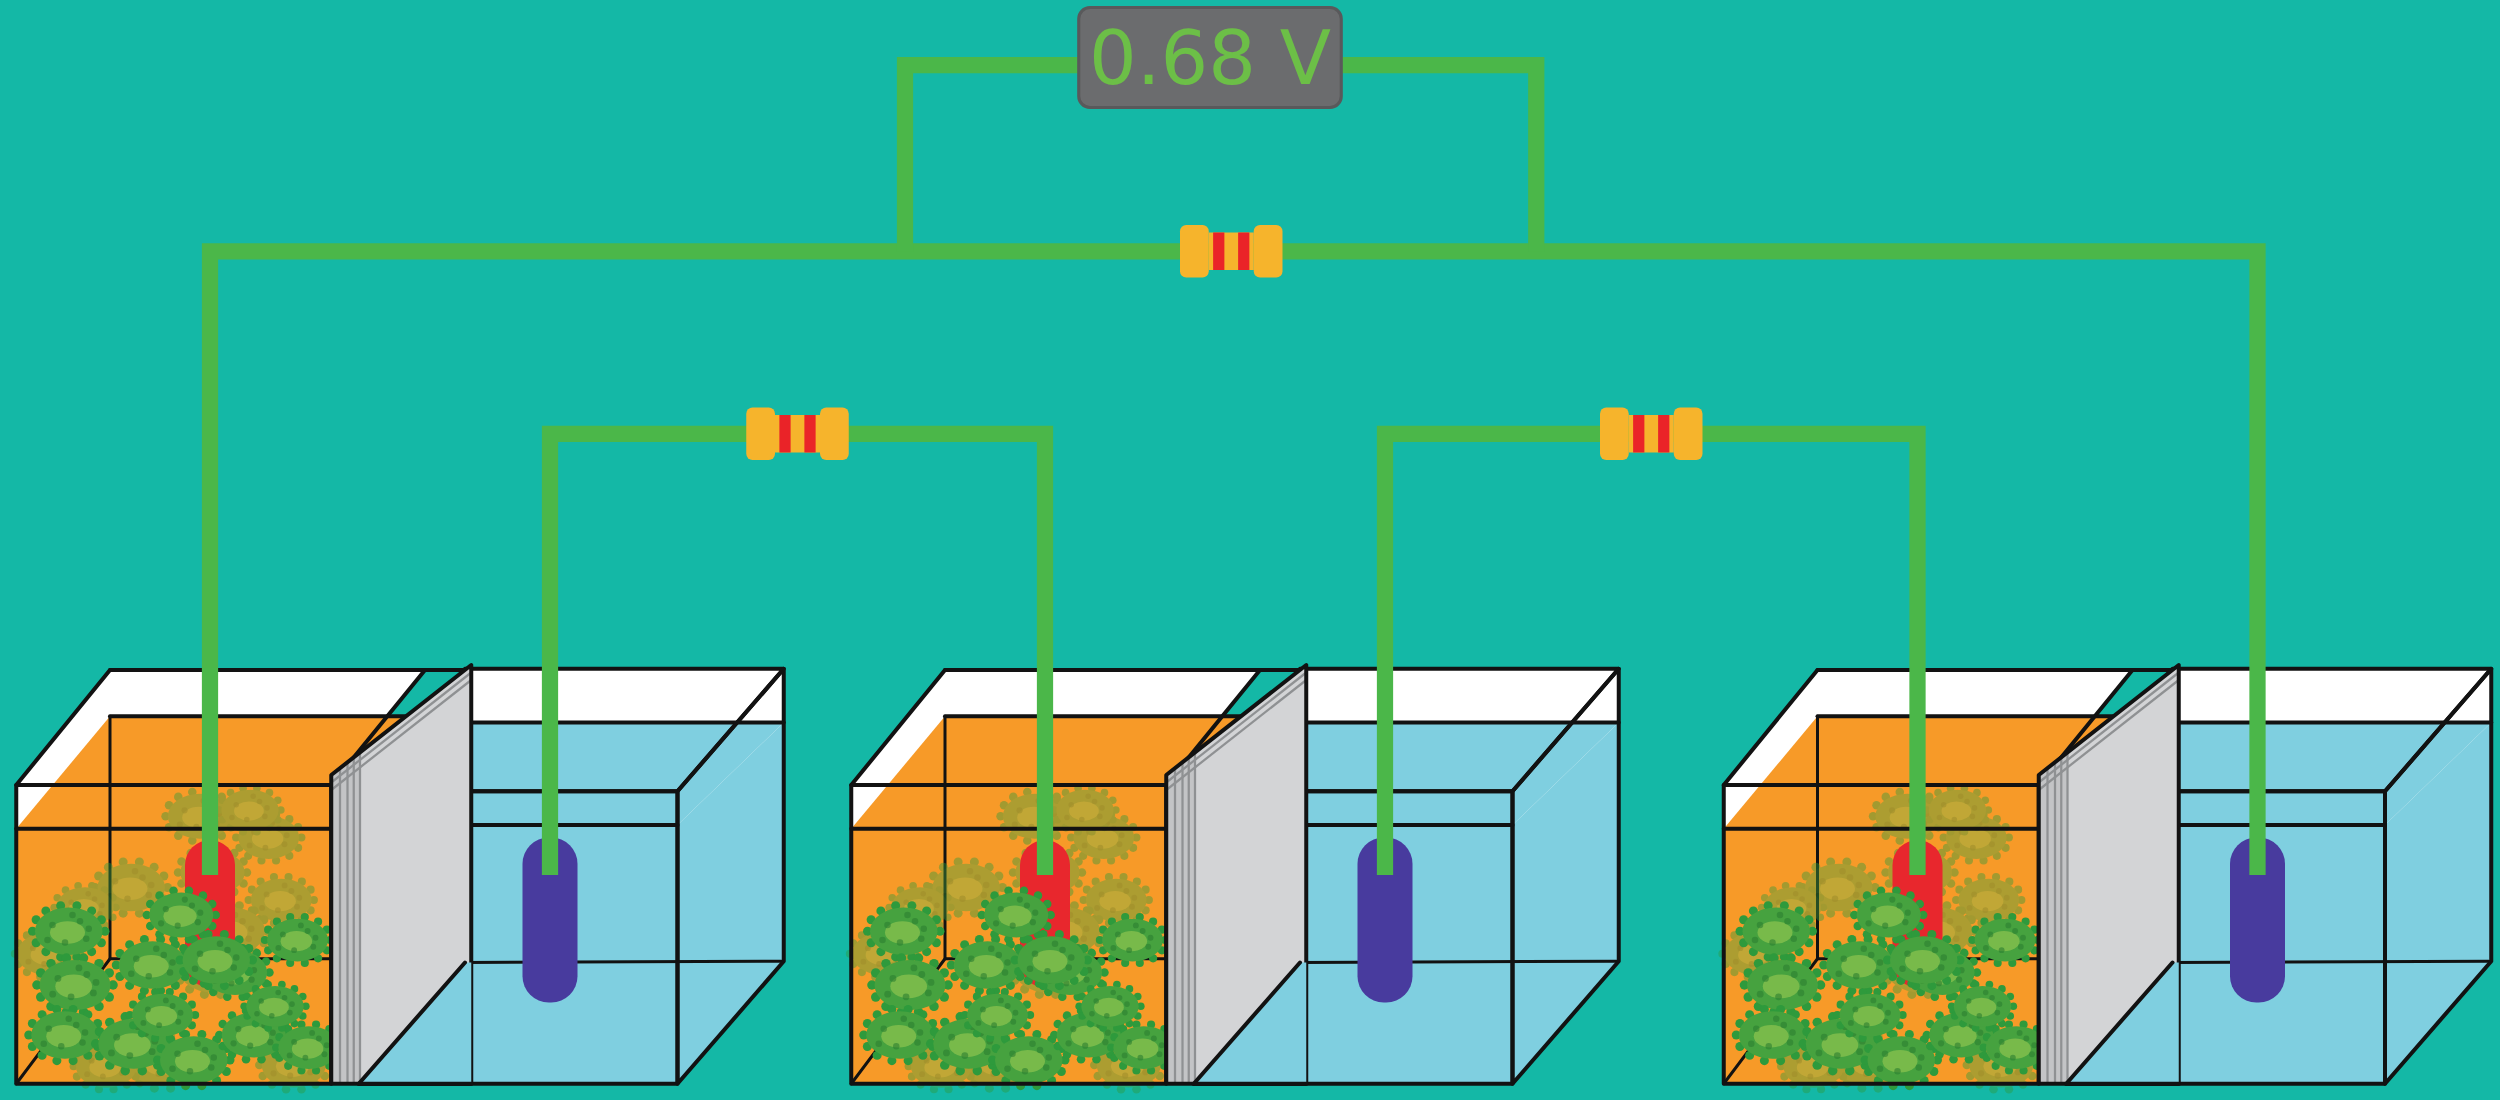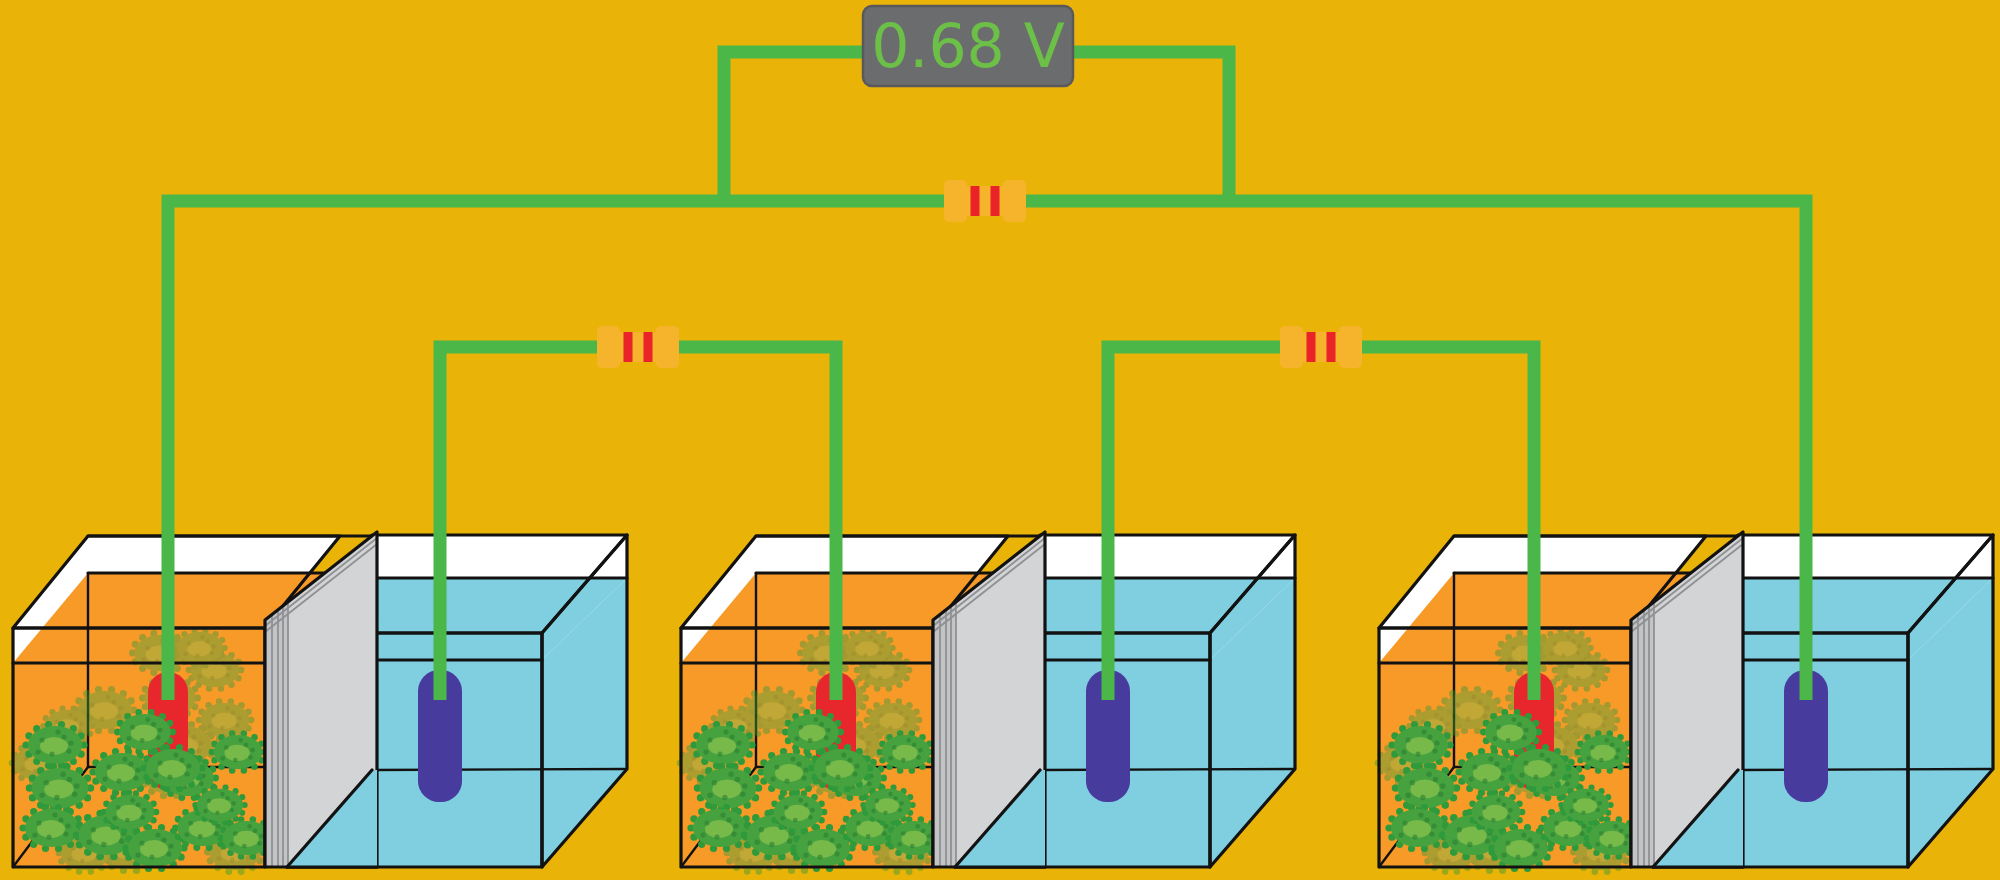--- a/index.html
+++ b/index.html
@@ -1,16 +1,16 @@
 <!DOCTYPE html>
 <html style="--wire: #4bb749; --outline: #121212; --anolyte: #f79a28; --catholyte: #7fcfe0; --membrane_face: #d3d4d6; --membrane_edge: #c3c4c6; --membrane_seam: #8f9193; --anode_electrode: #e8272d; --cathode_electrode: #483b9e; --resistor_body: #f6b42c; --resistor_stripe: #ea2328; --microbe: #46a23f; --microbe_spike: #2e9a3c; --microbe_dot_dark: #2c7f30; --microbe_dot_light: #8ac24f; --voltmeter_bg: #6b6c6e; --voltmeter_border: #59595b; --voltmeter_text: #6cbf47;"><head>
 <meta charset="utf-8">
 <style>
   html,body{margin:0;padding:0;background:#ffffff;}
-  .stage{width:2000px;height:880px;position:relative;background:#eab308;overflow:hidden;text-align:right;}
+  .stage{width:2000px;height:880px;position:relative;background:#14b8a6;overflow:hidden;text-align:right;}
   svg{display:block;}
 
   .glass{fill:#ffffff;}
   .oline{fill:none;stroke:var(--outline);stroke-width:3.2;stroke-linejoin:round;stroke-linecap:round;}
   .iline{fill:none;stroke:var(--outline);stroke-width:2.4;stroke-linecap:round;}
   .anolyte{fill:var(--anolyte);}
   .catholyte{fill:var(--catholyte);}
   .anode-el{fill:var(--anode_electrode);}
   .cathode-el{fill:var(--cathode_electrode);}
   .mem-strip{fill:var(--membrane_edge);}

